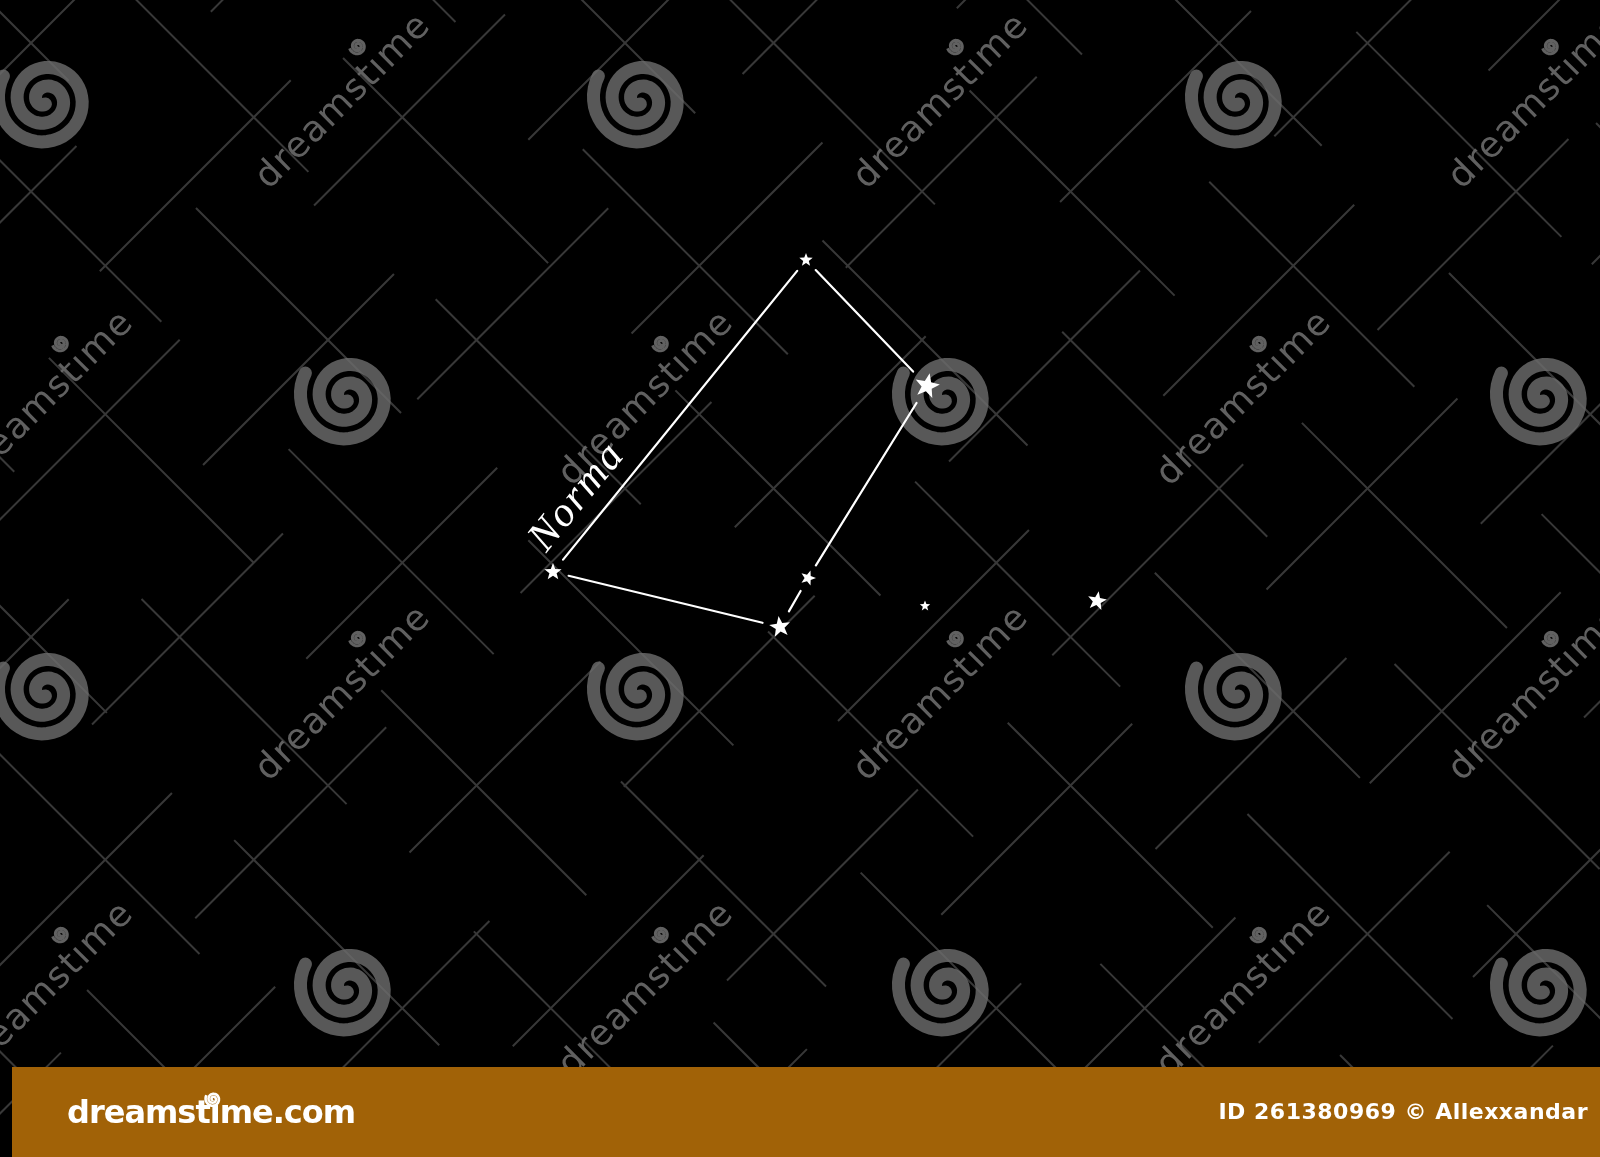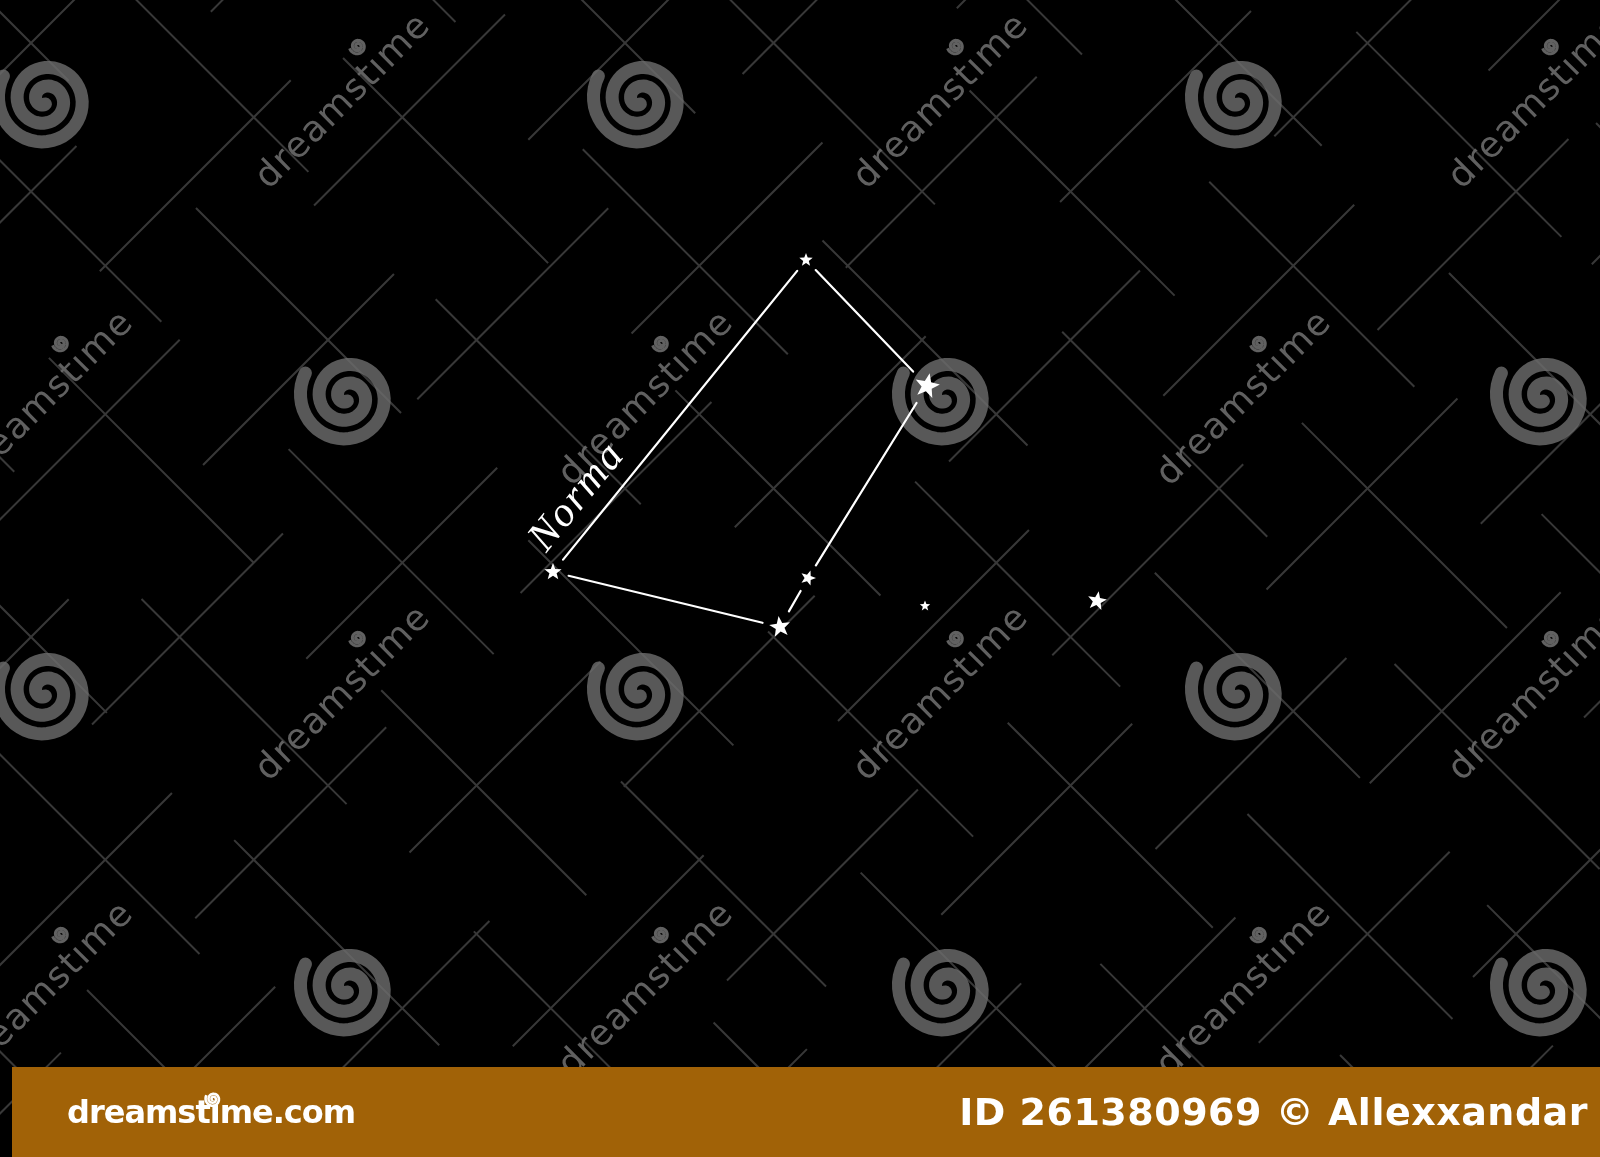--- a/index.html
+++ b/index.html
@@ -14,21 +14,21 @@
     box-sizing:border-box; padding:0 24px 0 55px;
   }
   .logo-wrap{
     position:relative; display:inline-block;
     font-family:"DejaVu Sans", sans-serif; font-weight:700;
     font-size:32px; letter-spacing:-1px; line-height:1;
   }
   .logo-spiral{position:absolute; left:137px; top:-6px;}
   .credit{
     font-family:"DejaVu Sans", sans-serif; font-weight:700;
-    font-size:38px; letter-spacing:0.5px; line-height:1;
+    font-size:22px; letter-spacing:0.5px; line-height:1;
   }
 </style>
 </head>
 <body>
 
 <div class="stage">
 
   <svg class="scene" width="1600" height="1157" viewBox="0 0 1600 1157">
     <g id="lattice-layer" stroke="#383838" stroke-width="2" fill="none">
         <line x1="-60" y1="1140" x2="1700" y2="2900" stroke-dasharray="290 180" stroke-dashoffset="0"></line>

